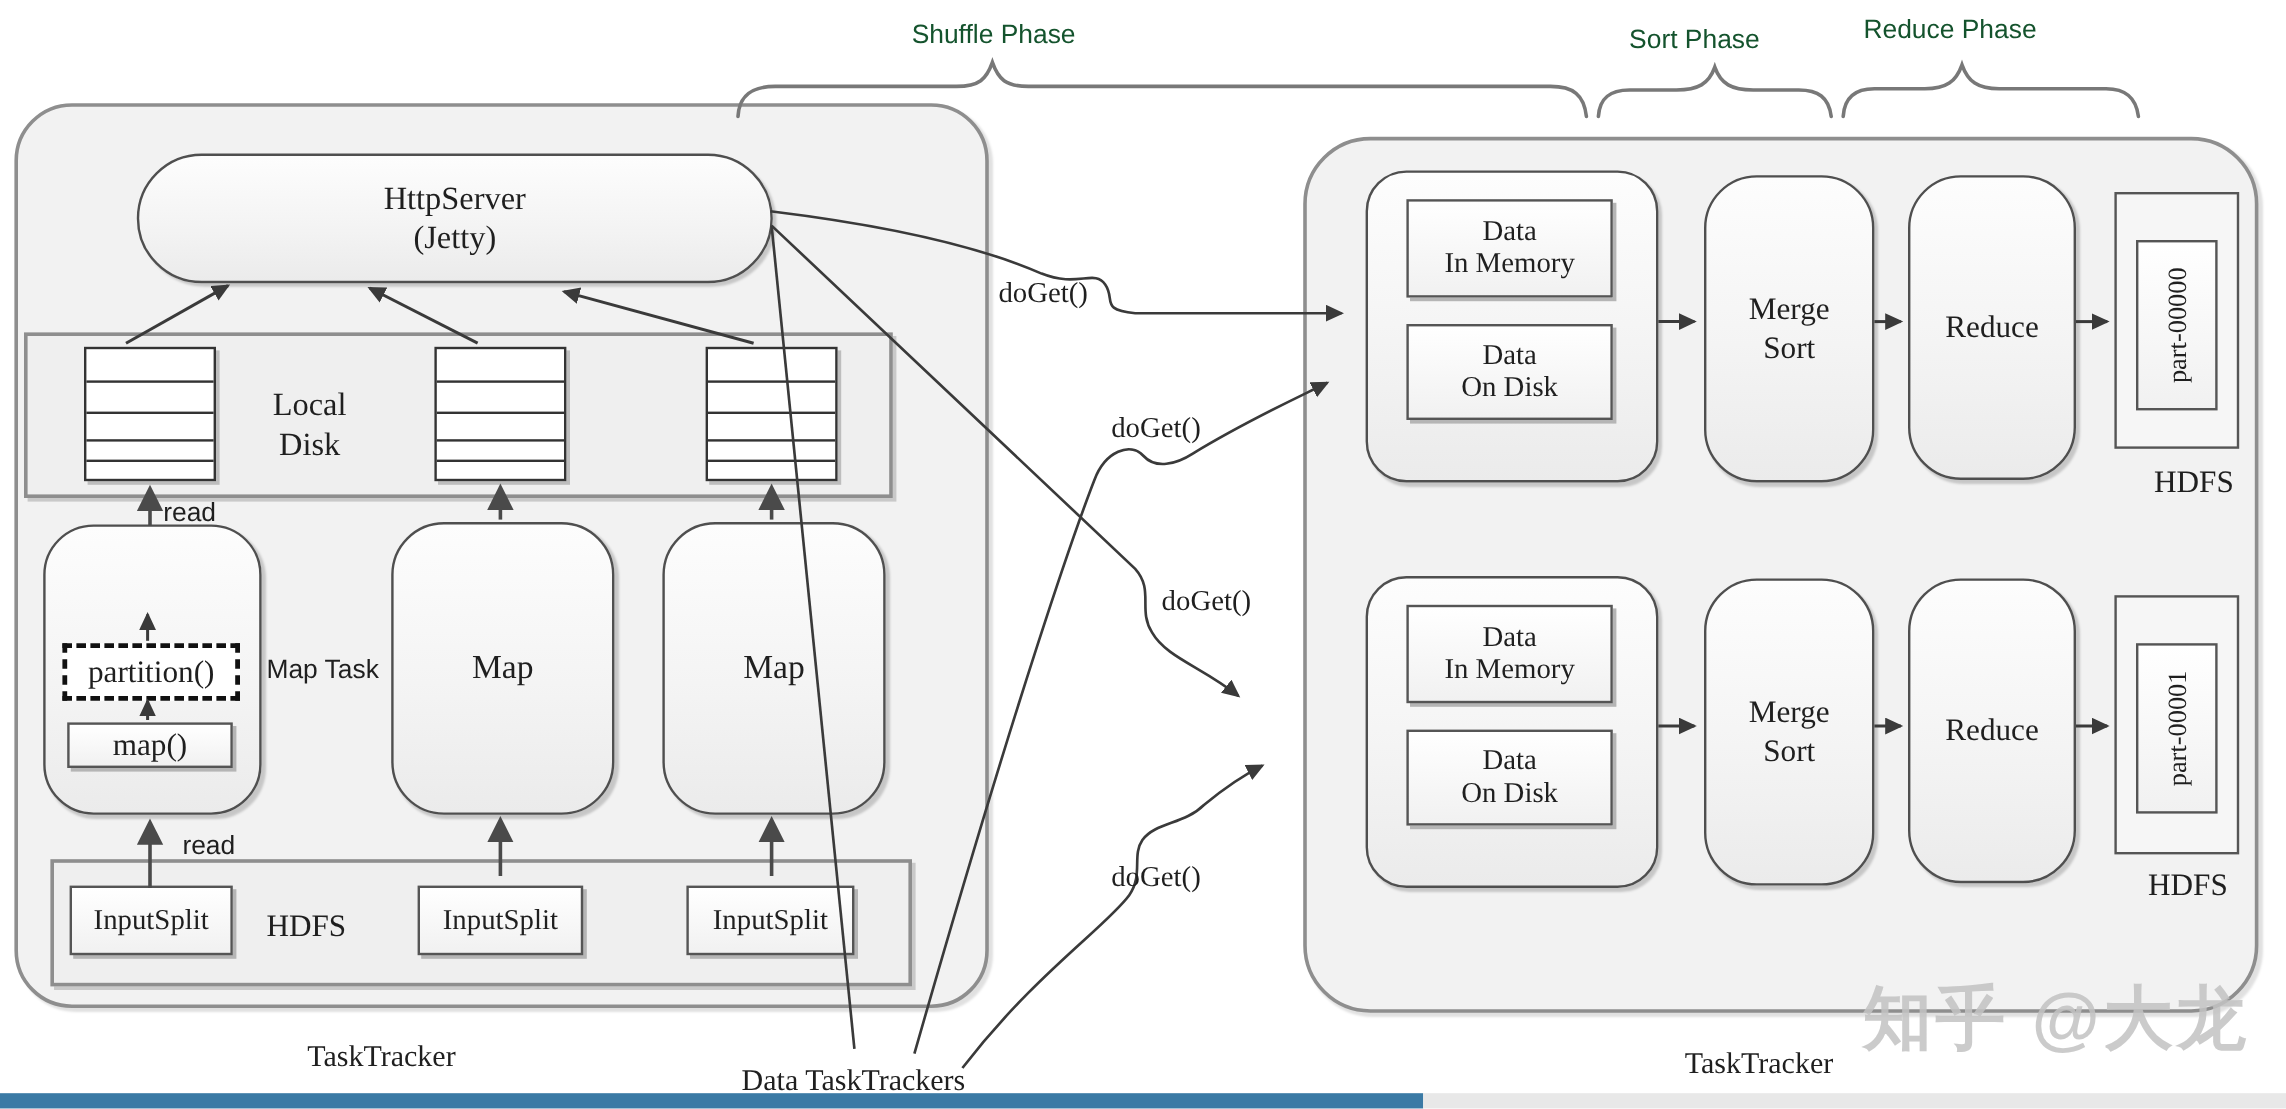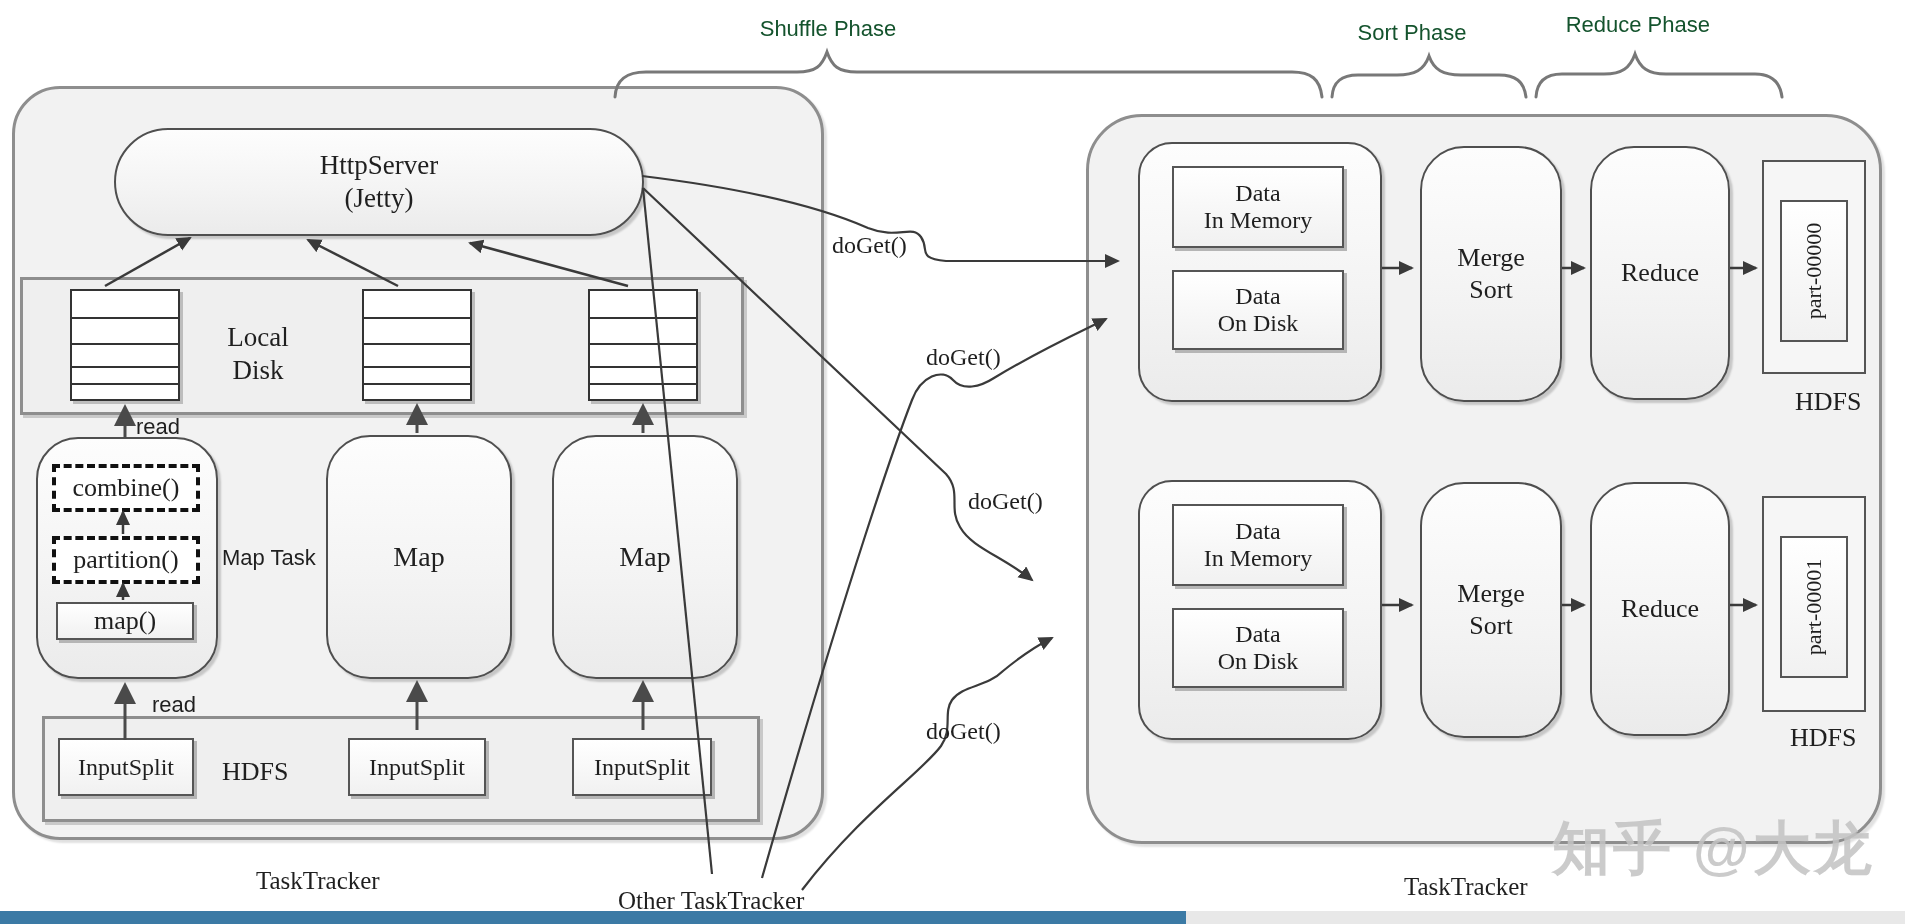--- a/index.html
+++ b/index.html
@@ -41,21 +41,21 @@
              color:#c3c3c3;opacity:.85;letter-spacing:3px;z-index:60;}
   svg.overlay{position:absolute;left:0;top:0;z-index:50;pointer-events:none;}
 </style>
 </head>
 <body>
 
 <div id="stage">
 
   <div class="abs sans phase" style="left:748px;top:16px;width:160px;text-align:center;">Shuffle Phase</div>
   <div class="abs sans phase" style="left:1332px;top:20px;width:160px;text-align:center;">Sort Phase</div>
-  <div class="abs sans phase" style="left:1540px;top:12px;width:170px;text-align:right;">Reduce Phase</div>
+  <div class="abs sans phase" style="left:1540px;top:12px;width:170px;text-align:center;">Reduce Phase</div>
 
   <div class="abs tracker" style="left:12px;top:86px;width:806px;height:748px;border-radius:48px;"></div>
 
   <div class="abs rbox ctr col" style="left:114px;top:128px;width:526px;height:104px;border-radius:54px;z-index:3;">
     <span class="lbl" style="font-size:27px;">HttpServer</span>
     <span class="lbl" style="font-size:27px;">(Jetty)</span>
   </div>
 
   <div class="abs strip" style="left:20px;top:277px;width:718px;height:132px;z-index:2;"></div>
 
@@ -80,23 +80,20 @@
 
   <div class="abs ctr col lbl" style="left:200px;top:316px;width:116px;height:76px;z-index:3;font-size:27px;">
     <span>Local</span>
     <span>Disk</span>
   </div>
 
   <div class="abs sans" style="left:136px;top:414px;font-size:22px;z-index:3;">read</div>
   <div class="abs sans" style="left:152px;top:692px;font-size:22px;z-index:3;">read</div>
 
   <div class="abs rbox" style="left:36px;top:437px;width:178px;height:238px;border-radius:42px;z-index:3;"></div>
-  <div class="abs sbox dashed ctr lbl" style="left:52px;top:464px;width:140px;height:40px;z-index:4;">
-    <span>combine()</span>
-  </div>
   <div class="abs sbox dashed ctr lbl" style="left:52px;top:536px;width:140px;height:40px;z-index:4;">
     <span>partition()</span>
   </div>
   <div class="abs sbox ctr lbl" style="left:56px;top:602px;width:134px;height:34px;z-index:4;">
     <span>map()</span>
   </div>
   <div class="abs sans" style="left:222px;top:526px;font-size:22px;z-index:3;margin-top:19px;">Map Task</div>
 
   <div class="abs rbox ctr lbl" style="left:326px;top:435px;width:182px;height:240px;z-index:3;font-size:28px;">
     <span>Map</span>
@@ -165,21 +162,21 @@
   </div>
   <div class="abs lbl" style="left:1790px;top:722px;z-index:3;">HDFS</div>
 
   <div class="abs lbl" style="left:1404px;top:872px;font-size:25px;z-index:3;">TaskTracker</div>
 
   <div class="abs doget" style="left:832px;top:232px;z-index:55;">doGet()</div>
   <div class="abs doget" style="left:926px;top:344px;z-index:55;">doGet()</div>
   <div class="abs doget" style="left:968px;top:488px;z-index:55;">doGet()</div>
   <div class="abs doget" style="left:926px;top:718px;z-index:55;">doGet()</div>
 
-  <div class="abs lbl" style="left:618px;top:886px;font-size:25px;z-index:55;">Other TaskTracker</div>
+  <div class="abs lbl" style="left:618px;top:886px;font-size:25px;z-index:55;">Data TaskTrackers</div>
 
   <svg class="overlay" width="1905" height="924" viewBox="0 0 1905 924">
     <defs>
       <marker id="arr" markerUnits="userSpaceOnUse" markerWidth="18" markerHeight="16" refX="13" refY="7" orient="auto">
         <path d="M0,0 L15,7 L0,14 Z" fill="#3a3a3a"></path>
       </marker>
       <marker id="big" markerUnits="userSpaceOnUse" markerWidth="26" markerHeight="30" refX="18" refY="11" orient="auto">
         <path d="M0,0 L22,11 L0,22 Z" fill="#4a4a4a"></path>
       </marker>
     </defs>

